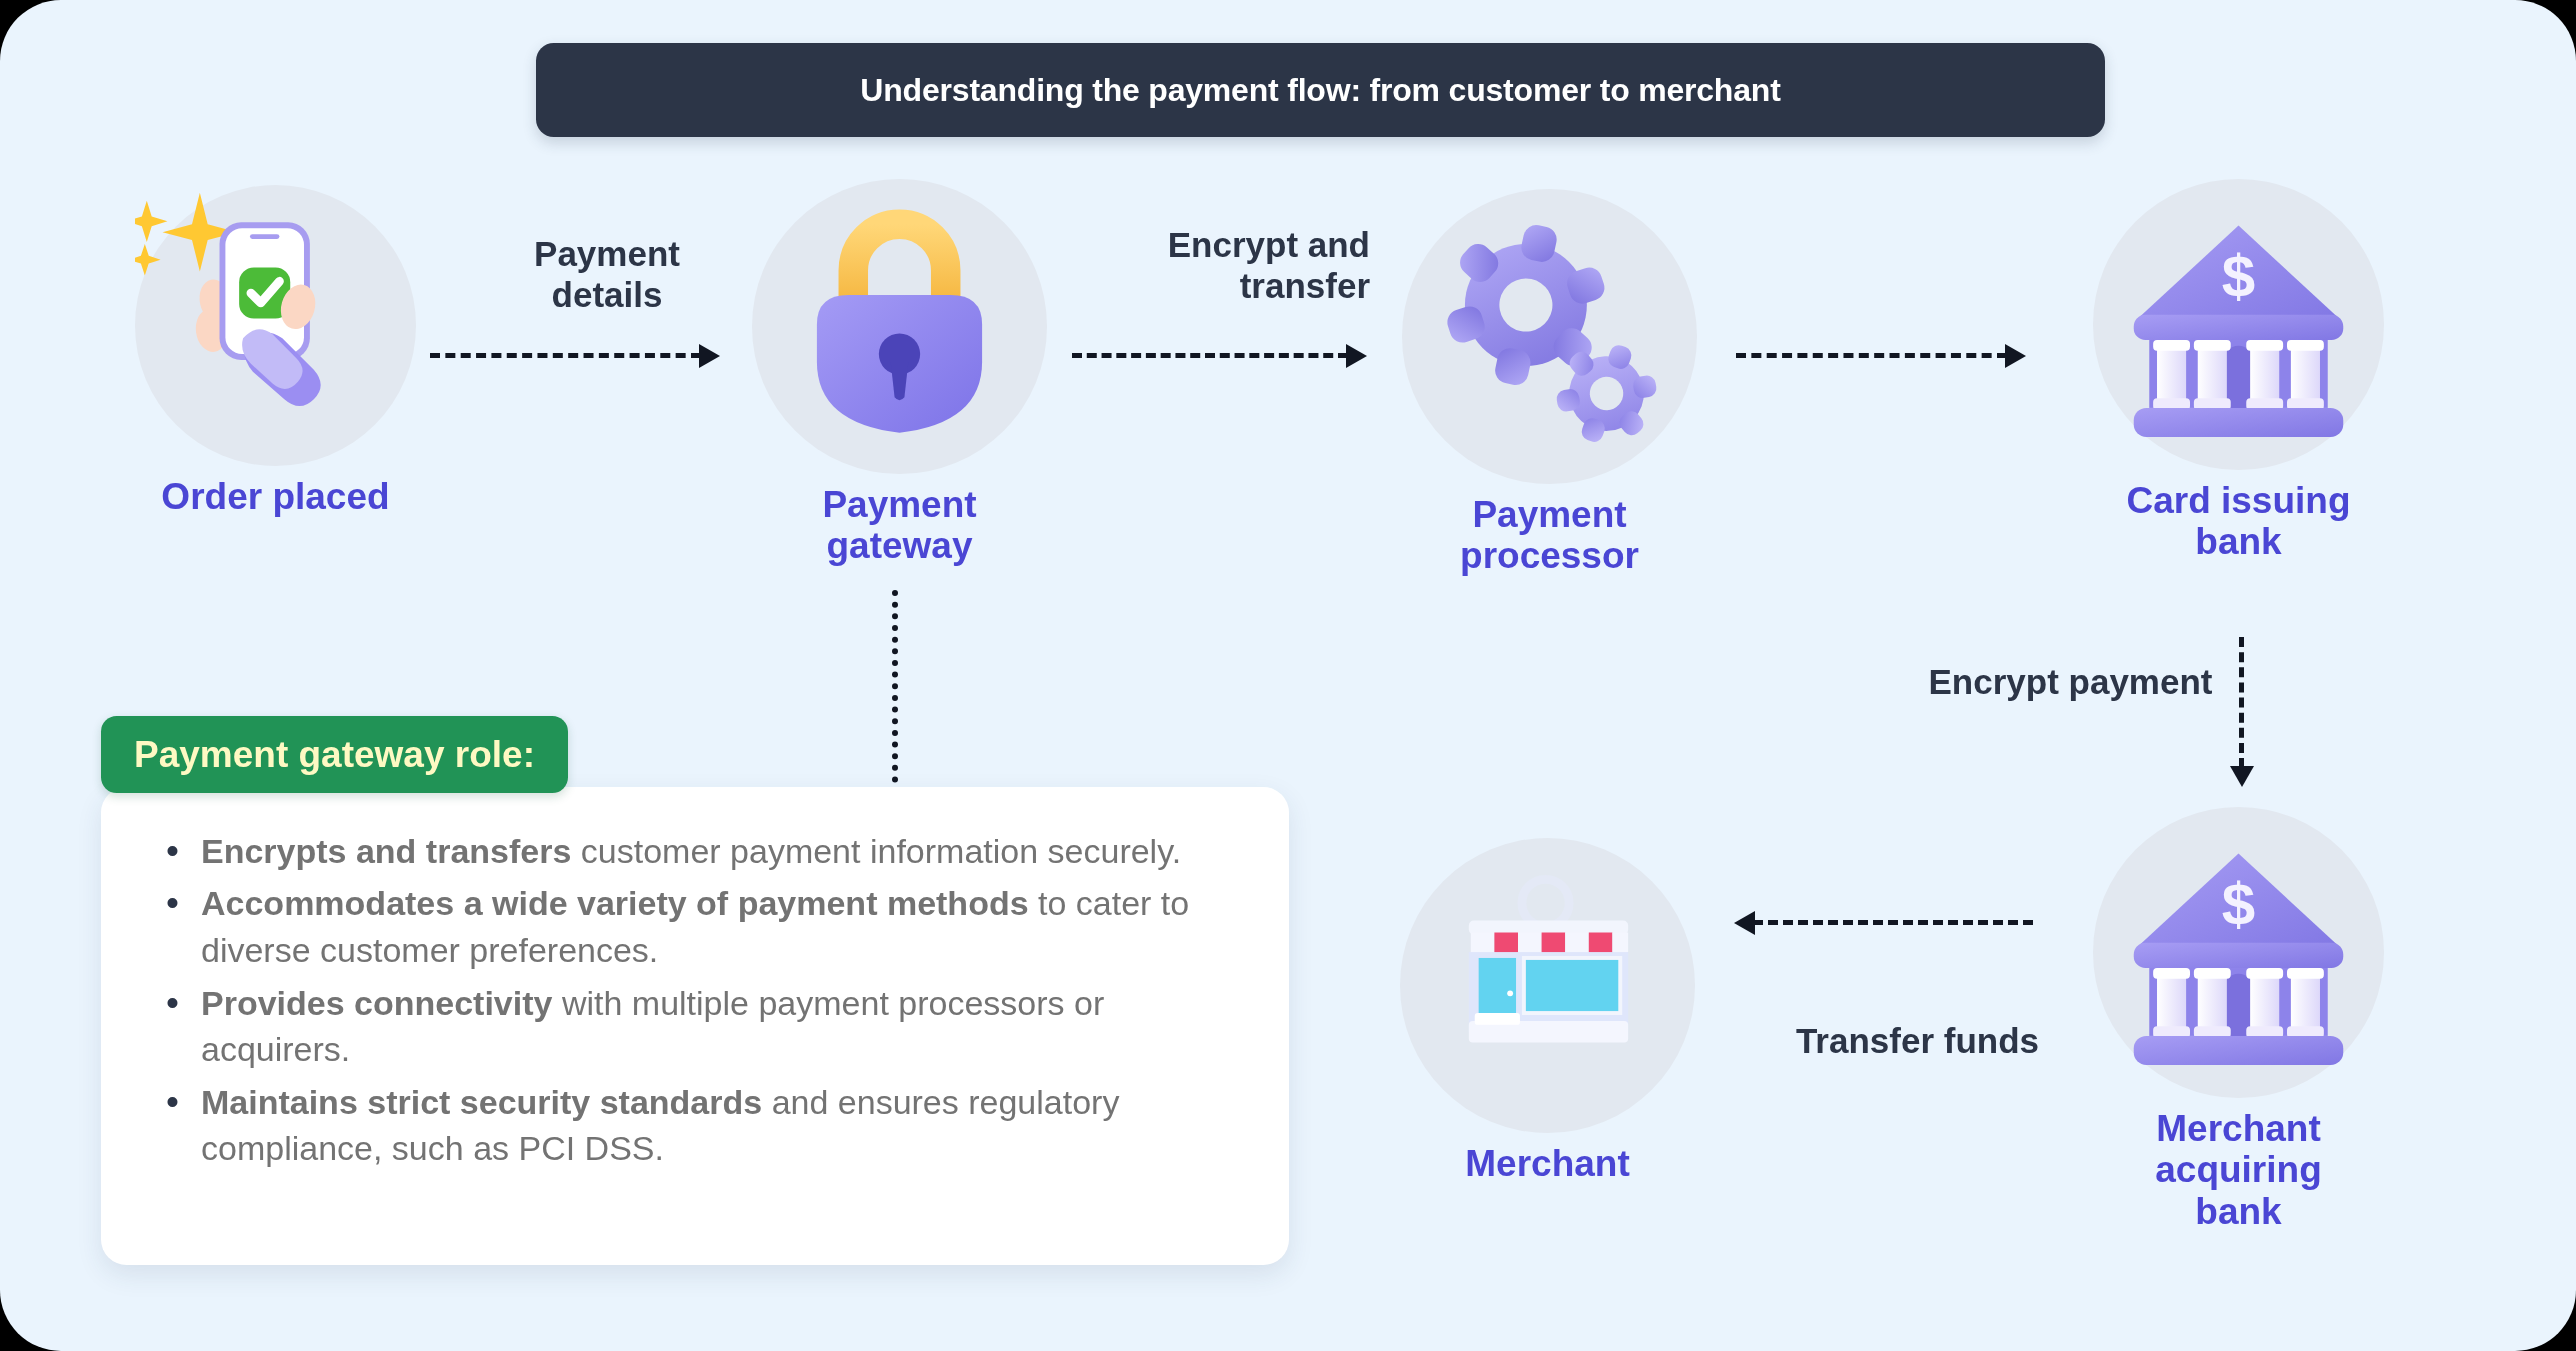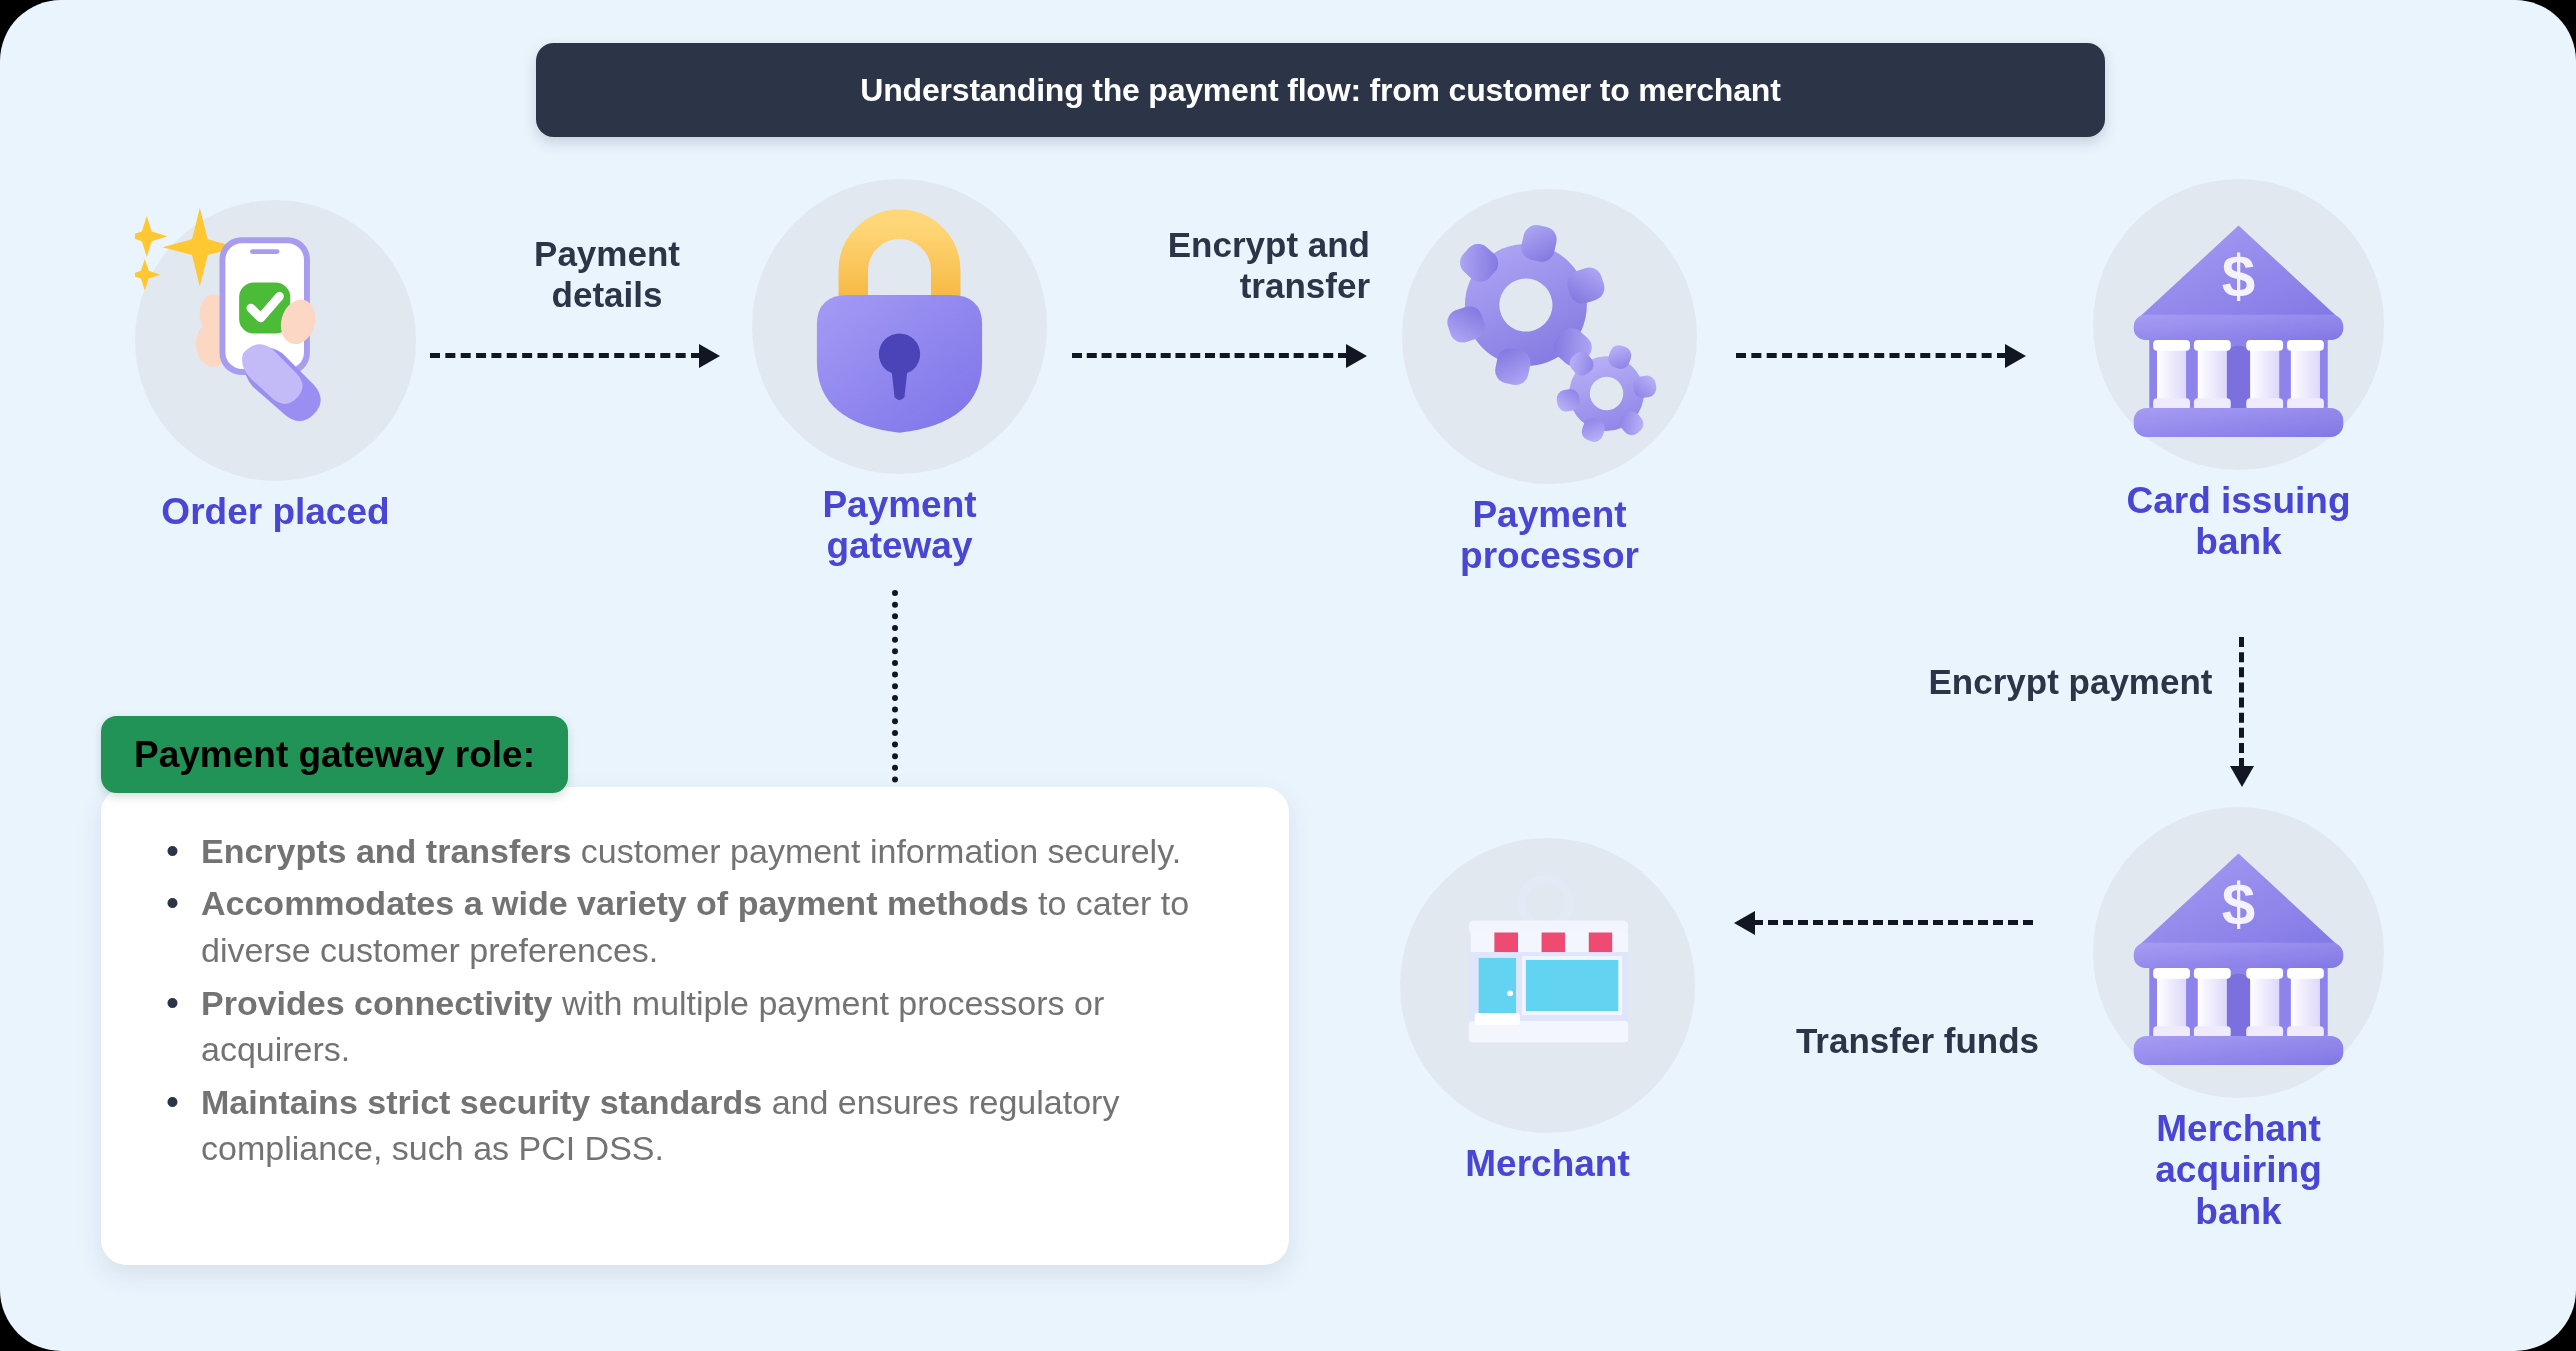--- a/index.html
+++ b/index.html
@@ -143,21 +143,21 @@
     height: 77px;
     padding: 0 33px;
     background: #219356;
     border-radius: 15.7px;
     display: flex;
     align-items: center;
     z-index: 3;
     box-shadow: 0 3.9px 9.8px rgba(20,90,55,0.18);
   }
   .callout-badge .badge-text {
-    color: #000000;
+    color: #fef9c3;
     font-size: 37px;
     font-weight: bold;
     white-space: nowrap;
   }
   .callout-card {
     position: absolute;
     left: 101px;
     top: 787px;
     width: 1188px;
     height: 478px;
@@ -193,21 +193,21 @@
 </style>
 </head>
 <body>
 
 <div class="canvas">
 
   <div class="title-banner">
     <div class="title-text">Understanding the payment flow: from customer to merchant</div>
   </div>
 
-  <div class="node" style="left:128px; top:200px; width:295px;">
+  <div class="node" style="left:128px; top:185px; width:295px;">
     <div class="icon-circle" style="width:281px;height:281px;">
       <svg width="281" height="281" viewBox="0 0 286 286">
 
         <g fill="#ffc832">
           <path d="M58 -10 L66 22 L96 30 L66 38 L58 70 L50 38 L20 30 L50 22 Z" transform="translate(8,18)"></path>
           <path d="M18 18 L23 34 L39 39 L23 44 L18 60 L13 44 L-3 39 L13 34 Z" transform="translate(-6,-2)"></path>
           <path d="M14 14 L18 26 L30 30 L18 34 L14 46 L10 34 L-2 30 L10 26 Z" transform="translate(-4,46)"></path>
         </g>
 
         <g fill="#fbd7c4">

